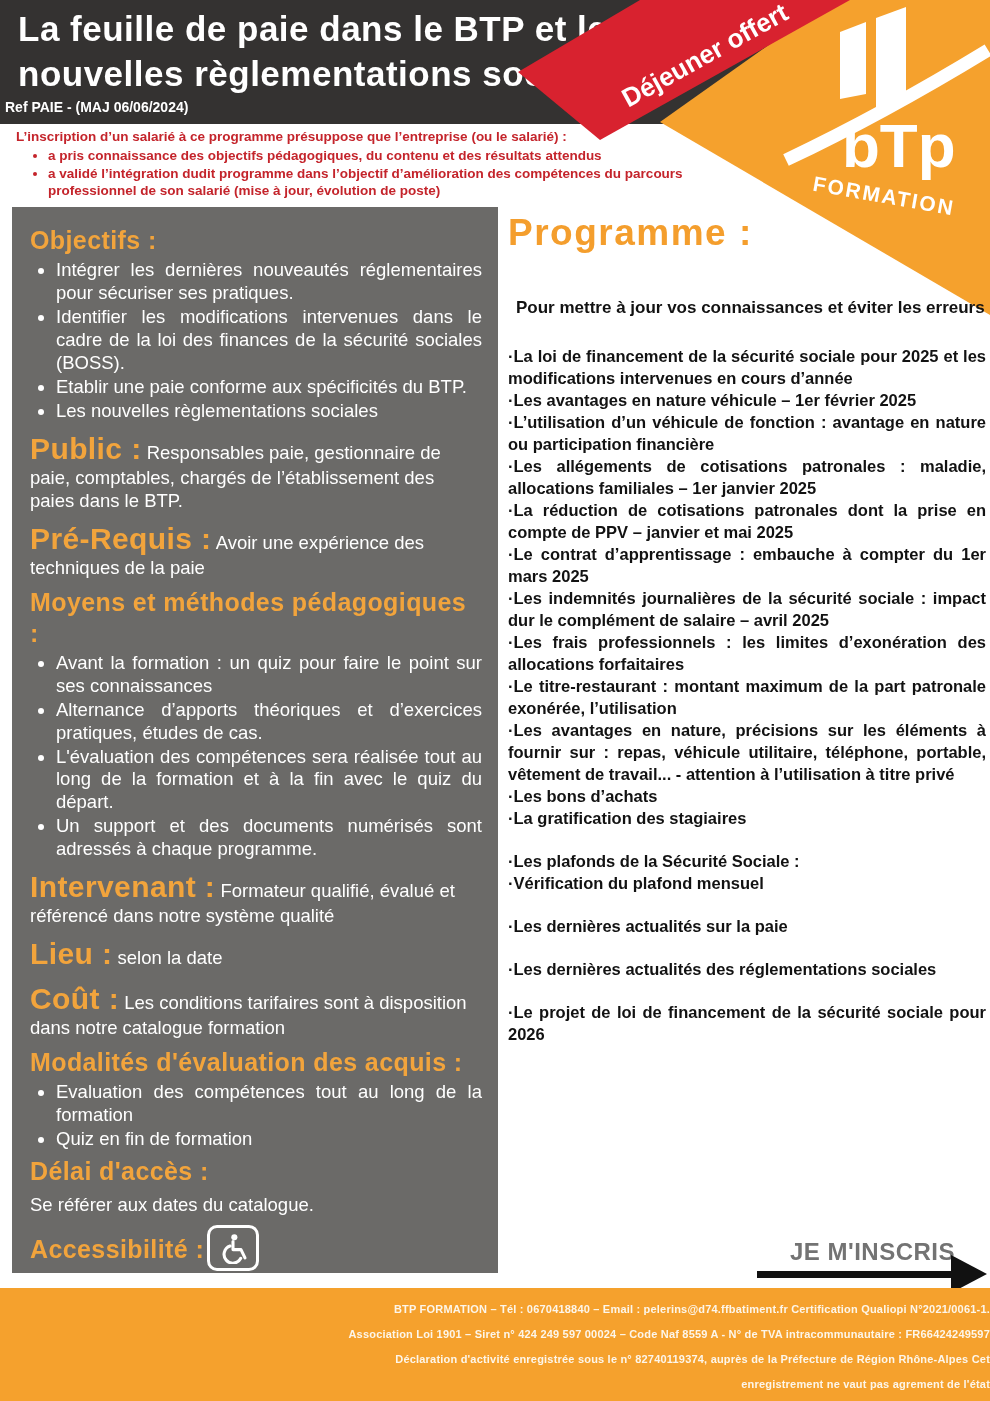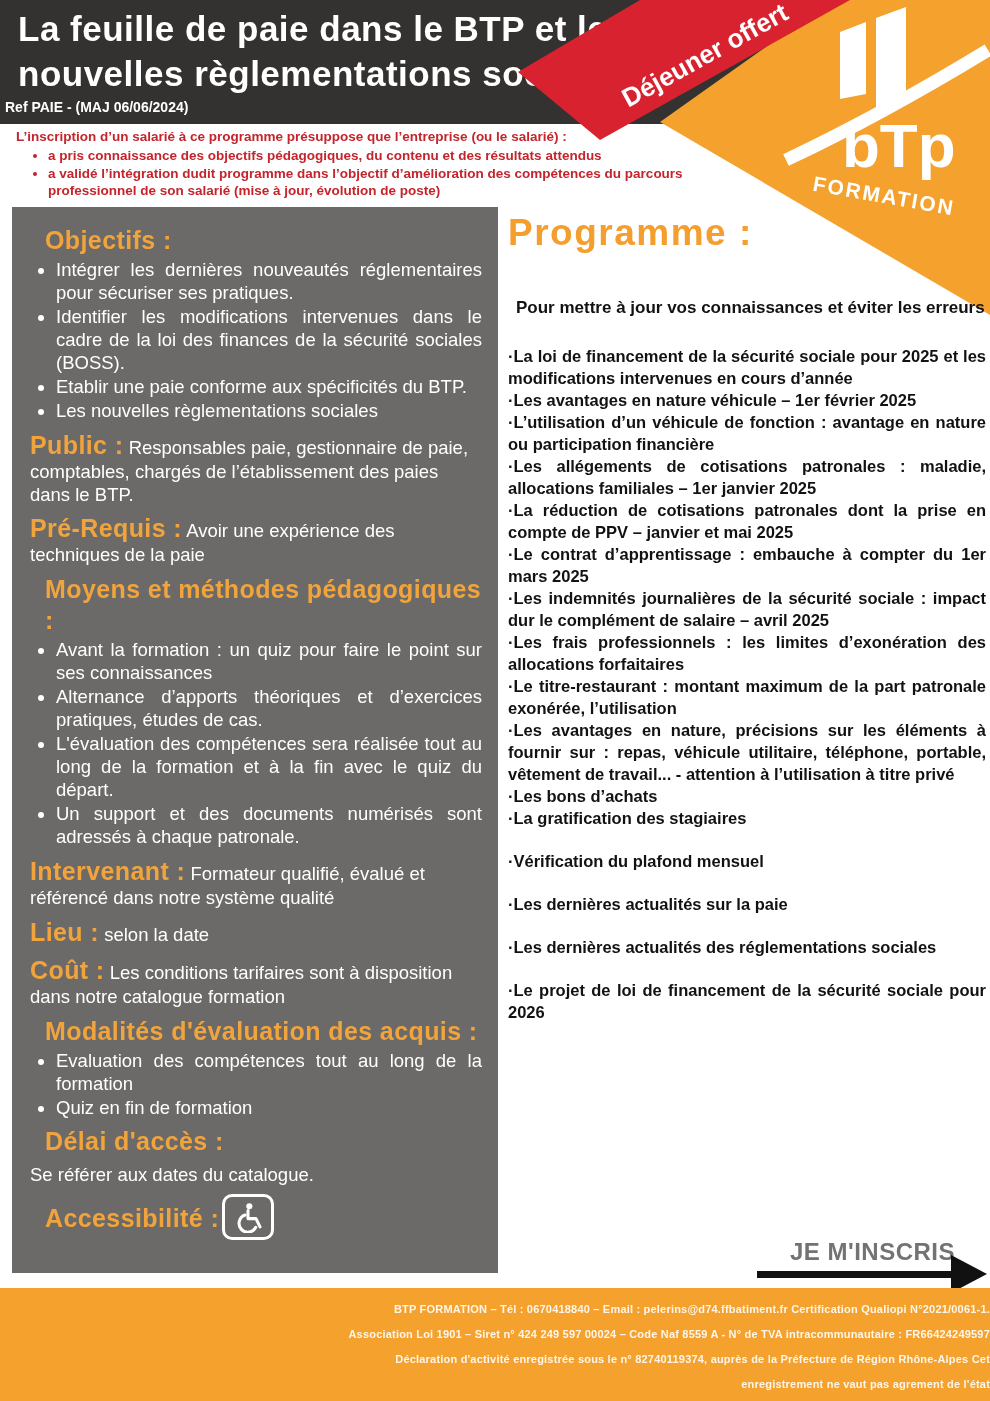--- a/index.html
+++ b/index.html
@@ -29,26 +29,26 @@
     letter-spacing:2px;transform:rotate(10deg);}
   
   .notice{position:absolute;left:16px;top:128px;width:690px;color:#C4242B;font-weight:700;
     font-size:13.5px;line-height:17px;}
   .notice ul{margin:2px 0 0 0;padding-left:32px;}
   .notice li{margin:1px 0;}
   
   .gray-panel{position:absolute;left:12px;top:207px;width:486px;height:1066px;
     background:#6B6A68;color:#ffffff;padding:12px 16px 10px 18px;overflow:hidden;}
   .h-big{color:#F2A43C;font-weight:800;font-size:25px;line-height:31px;letter-spacing:.4px;
-    margin:6px 0 3px 15px;}
+    margin:6px 0 3px 0;}
   .panel-list{margin:2px 0 6px 0;padding-left:26px;font-size:18.5px;line-height:1.24;
     text-align:justify;}
   .panel-list li{margin:0 0 1px 0;}
   .sect{margin:7px 0;font-size:18.5px;line-height:1.24;}
-  .sect .h{color:#F2A43C;font-weight:800;font-size:25px;letter-spacing:.4px;}
+  .sect .h{color:#F2A43C;font-weight:800;font-size:30px;letter-spacing:.4px;}
   .access-row{display:flex;align-items:center;gap:3px;margin-top:8px;}
   .wheel-box{display:inline-flex;align-items:center;justify-content:center;
     width:52px;height:46px;border:3px solid #ffffff;border-radius:10px;}
   
   .programme{position:absolute;left:508px;top:212px;width:478px;color:#121212;}
   .prog-head{margin:0;color:#F49E2D;font-weight:800;font-size:37px;letter-spacing:1.5px;}
   .prog-intro{margin:42px 0 0 8px;font-weight:700;font-size:17px;line-height:23px;text-align:justify;}
   .prog-items{margin-top:26px;}
   .prog-items div{font-weight:700;font-size:16.5px;line-height:22px;text-align:justify;}
   .prog-items div:empty{height:21px;}
@@ -120,21 +120,21 @@
       <span class="h">Pré-Requis :</span>
       <span>Avoir une expérience des techniques de la paie</span>
     </div>
 
 
     <div class="h-big">Moyens et méthodes pédagogiques :</div>
     <ul class="panel-list">
         <li>Avant la formation : un quiz pour faire le point sur ses connaissances</li>
         <li>Alternance d’apports théoriques et d’exercices pratiques, études de cas.</li>
         <li>L'évaluation des compétences sera réalisée tout au long de la formation et à la fin avec le quiz du départ.</li>
-        <li>Un support et des documents numérisés sont adressés à chaque patronale.</li>
+        <li>Un support et des documents numérisés sont adressés à chaque programme.</li>
       </ul>
 
     <div class="sect">
       <span class="h">Intervenant :</span>
       <span>Formateur qualifié, évalué et référencé dans notre système qualité</span>
     </div>
 
     <div class="sect">
       <span class="h">Lieu :</span>
       <span>selon la date</span>
@@ -176,20 +176,21 @@
         <div>·Les allégements de cotisations patronales : maladie, allocations familiales – 1er janvier 2025</div>
         <div>·La réduction de cotisations patronales dont la prise en compte de PPV – janvier et mai 2025</div>
         <div>·Le contrat d’apprentissage : embauche à compter du 1er mars 2025</div>
         <div>·Les indemnités journalières de la sécurité sociale : impact dur le complément de salaire – avril 2025</div>
         <div>·Les frais professionnels : les limites d’exonération des allocations forfaitaires</div>
         <div>·Le titre-restaurant : montant maximum de la part patronale exonérée, l’utilisation</div>
         <div>·Les avantages en nature, précisions sur les éléments à fournir sur : repas, véhicule utilitaire, téléphone, portable, vêtement de travail... - attention à l’utilisation à titre privé</div>
         <div>·Les bons d’achats</div>
         <div>·La gratification des stagiaires</div>
         <div></div>
+        <div>·Les plafonds de la Sécurité Sociale :</div>
         <div>·Vérification du plafond mensuel</div>
         <div></div>
         <div>·Les dernières actualités sur la paie</div>
         <div></div>
         <div>·Les dernières actualités des réglementations sociales</div>
         <div></div>
         <div>·Le projet de loi de financement de la sécurité sociale pour 2026</div>
       </div>
   </div>
 

